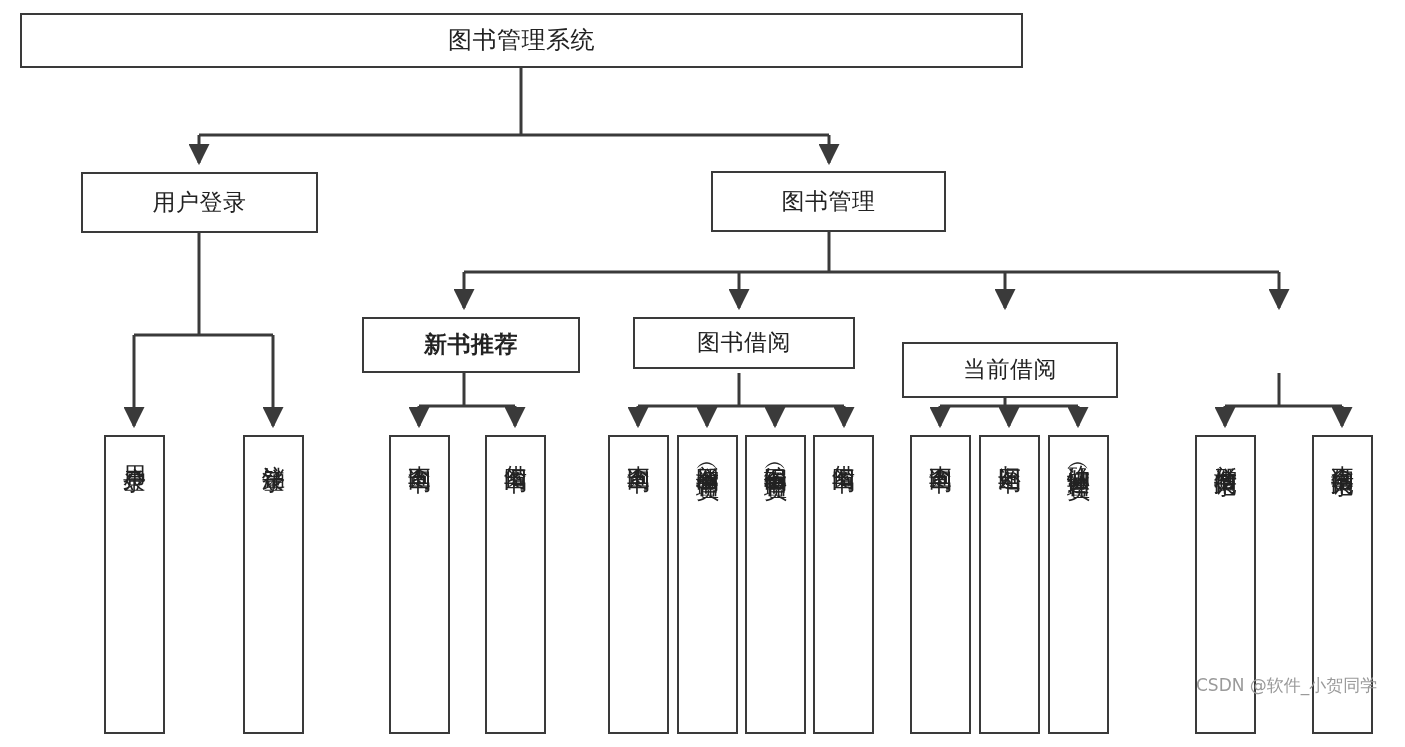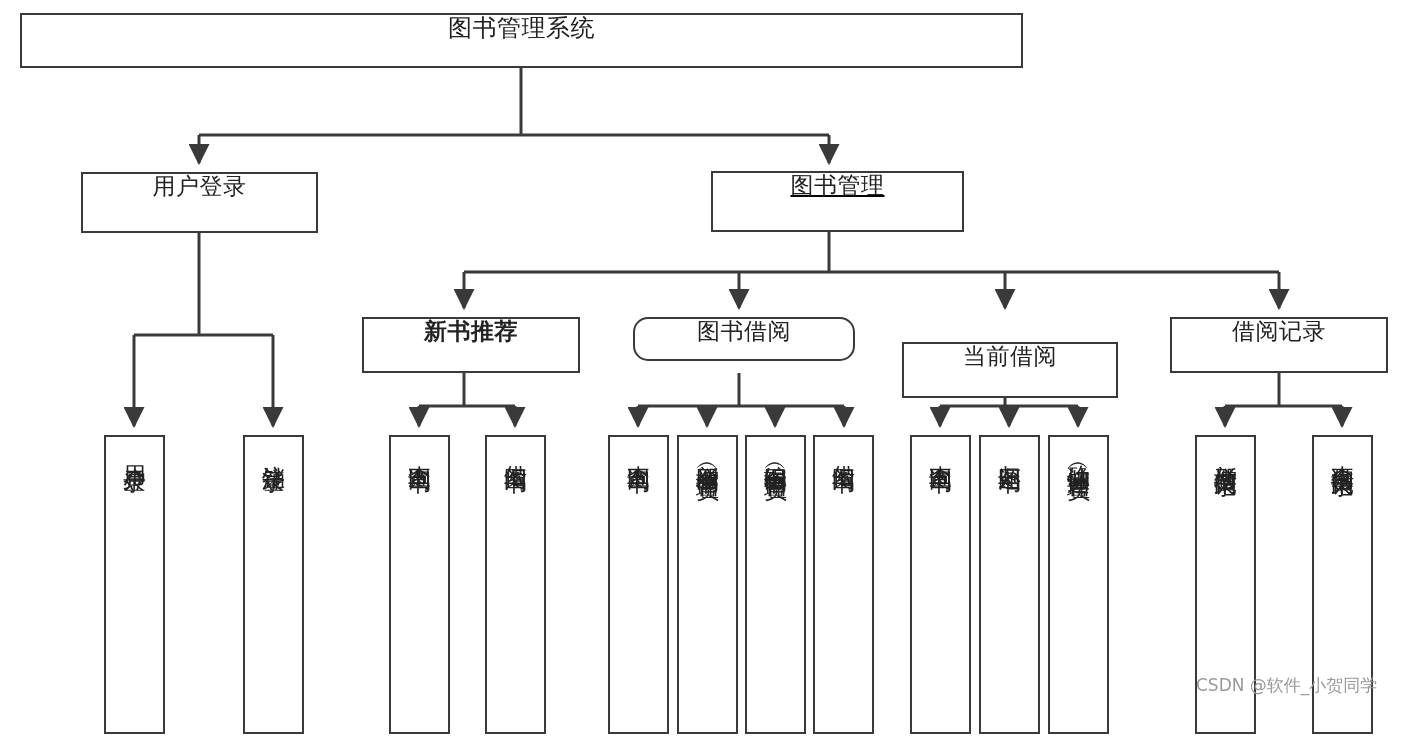--- a/index.html
+++ b/index.html
@@ -24,21 +24,21 @@
     top: 0;
     width: 1405px;
     height: 747px;
   }
   .node {
     position: absolute;
     box-sizing: border-box;
     background: #ffffff;
     border: 2.5px solid #3a3a3a;
     display: flex;
-    align-items: flex-start;
+    align-items: center;
     justify-content: center;
     overflow: hidden;
   }
   .node-label {
     color: #222222;
     line-height: 1.12;
     text-align: center;
     white-space: nowrap;
     letter-spacing: 0.5px;
   }
@@ -125,39 +125,36 @@
   </svg>
 
   <div class="node horizontal root" style="left:20px; top:13px; width:1003px; height:55px;">
     <span class="node-label">图书管理系统</span>
   </div>
 
   <div class="node horizontal" style="left:81px; top:172px; width:237px; height:61px;">
     <span class="node-label">用户登录</span>
   </div>
 
-  <div class="node horizontal" style="left:711px; top:171px; width:253px; height:61px;text-decoration:underline;">
+  <div class="node horizontal" style="left:711px; top:171px; width:235px; height:61px;">
     <span class="node-label">图书管理</span>
   </div>
 
   <div class="node horizontal" style="left:362px; top:317px; width:218px; height:56px;font-weight:bold;">
     <span class="node-label">新书推荐</span>
   </div>
 
-  <div class="node horizontal" style="left:633px; top:317px; width:222px; height:44px;border-radius:15px;">
+  <div class="node horizontal" style="left:633px; top:317px; width:222px; height:52px;">
     <span class="node-label">图书借阅</span>
   </div>
 
   <div class="node horizontal" style="left:902px; top:317px; width:216px; height:56px;margin-top:25px;">
     <span class="node-label">当前借阅</span>
   </div>
 
-  <div class="node horizontal" style="left:1170px; top:317px; width:218px; height:56px;">
-    <span class="node-label">借阅记录</span>
-  </div>
 
   <div class="node vertical" style="left:104px; top:435px; width:61px; height:299px;">
     <span class="node-label">用户登录</span>
   </div>
 
   <div class="node vertical" style="left:243px; top:435px; width:61px; height:299px;">
     <span class="node-label">注销登录</span>
   </div>
 
   <div class="node vertical" style="left:389px; top:435px; width:61px; height:299px;">

